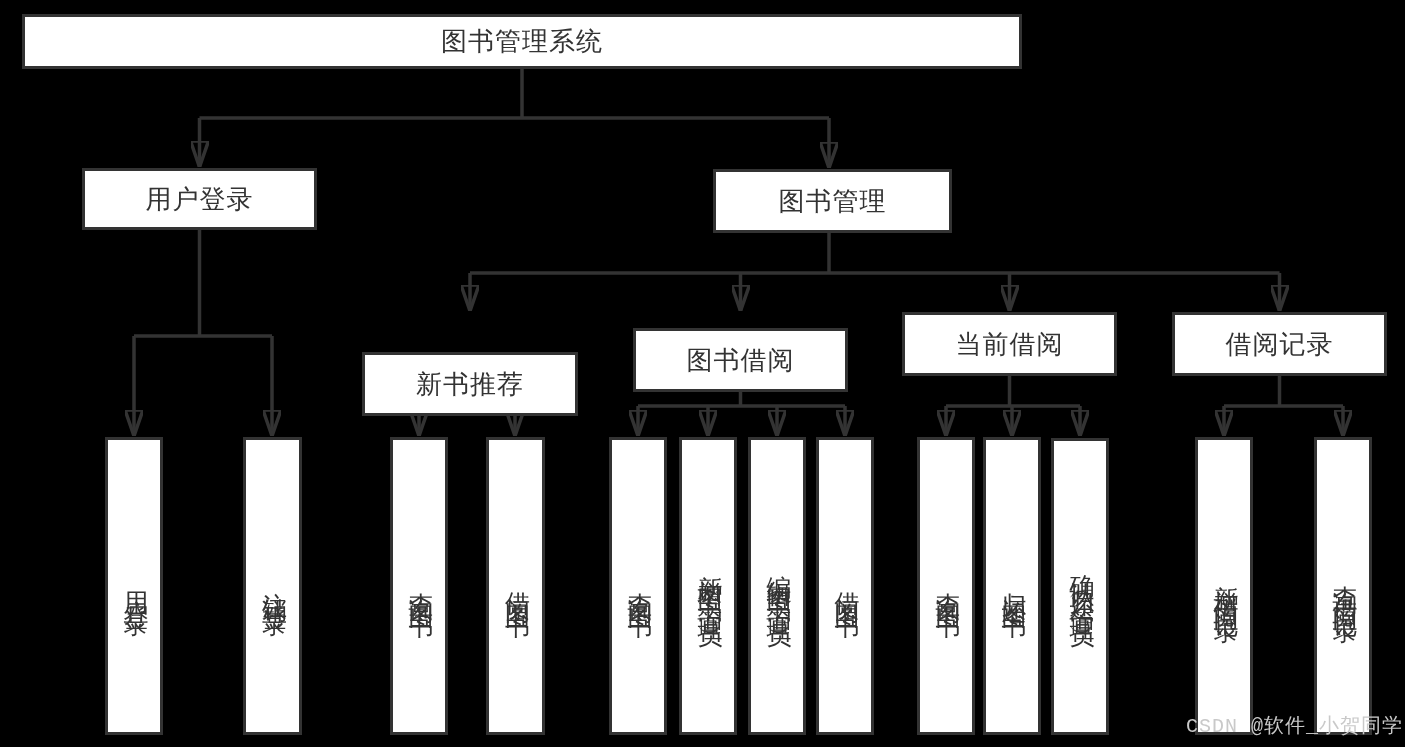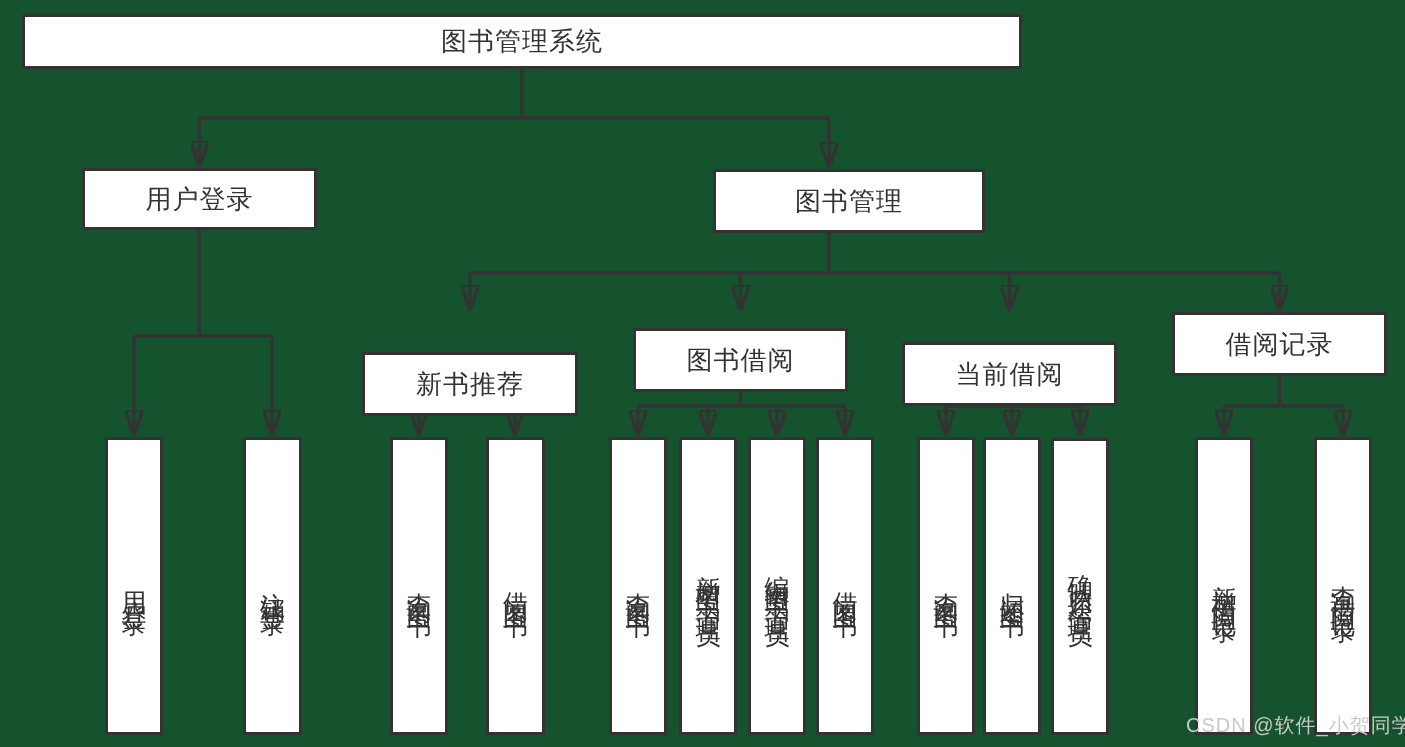--- a/index.html
+++ b/index.html
@@ -1,20 +1,20 @@
 <!DOCTYPE html>
 <html><head>
 <meta charset="utf-8">
 <style>
   html,body { margin:0; padding:0; background:#ffffff; }
   .canvas {
     position:relative;
     width:1405px; height:747px;
-    background:#14532d;
-    font-family:Liberation Sans, sans-serif;
+    background:#000000;
+    font-family:Liberation Mono, monospace;
     overflow:hidden;
   }
   .node {
     position:absolute;
     box-sizing:border-box;
     border:3px solid #333333;
     background:#ffffff;
     color:#333333;
     display:flex;
     align-items:center;
@@ -89,25 +89,25 @@
     <line x1="1080" y1="406" x2="1080" y2="436" marker-end="url(#arrow)"></line>
 
     <path d="M1279.5,376 V406 M1224,406 H1343"></path>
     <line x1="1224" y1="406" x2="1224" y2="436" marker-end="url(#arrow)"></line>
     <line x1="1343" y1="406" x2="1343" y2="436" marker-end="url(#arrow)"></line>
   </svg>
 
   <div class="node h-node root-node" style="left:22px; top:14px; width:1000px; height:55px;">图书管理系统</div>
 
   <div class="node h-node" style="left:82px; top:168px; width:235px; height:62px;">用户登录</div>
-  <div class="node h-node" style="left:713px; top:169px; width:272px; height:64px;">图书管理</div>
+  <div class="node h-node" style="left:713px; top:169px; width:239px; height:64px;">图书管理</div>
 
   <div class="node h-node" style="left:362px; top:312px; width:216px; height:64px;margin-top:40px;">新书推荐</div>
   <div class="node h-node" style="left:633px; top:328px; width:215px; height:64px;">图书借阅</div>
-  <div class="node h-node" style="left:902px; top:312px; width:215px; height:64px;margin-top:30px;">当前借阅</div>
+  <div class="node h-node" style="left:902px; top:312px; width:215px; height:64px;">当前借阅</div>
   <div class="node h-node" style="left:1172px; top:312px; width:215px; height:64px;">借阅记录</div>
 
   <div class="node v-node" style="left:105px; top:437px; width:58px; height:298px;">用户登录</div>
   <div class="node v-node" style="left:243px; top:437px; width:59px; height:298px;">注销登录</div>
 
   <div class="node v-node" style="left:390px; top:437px; width:58px; height:298px;">查询图书</div>
   <div class="node v-node" style="left:486px; top:437px; width:59px; height:298px;">借阅图书</div>
 
   <div class="node v-node" style="left:609px; top:437px; width:58px; height:298px;">查询图书</div>
   <div class="node v-node" style="left:679px; top:437px; width:58px; height:298px;">新增图书（管理员）</div>

